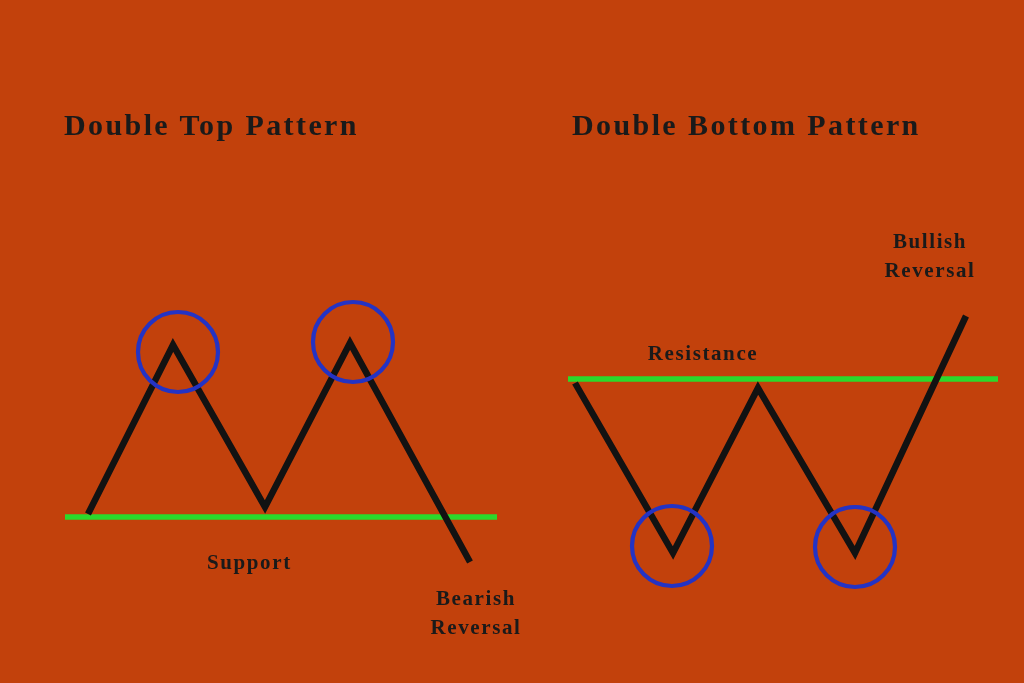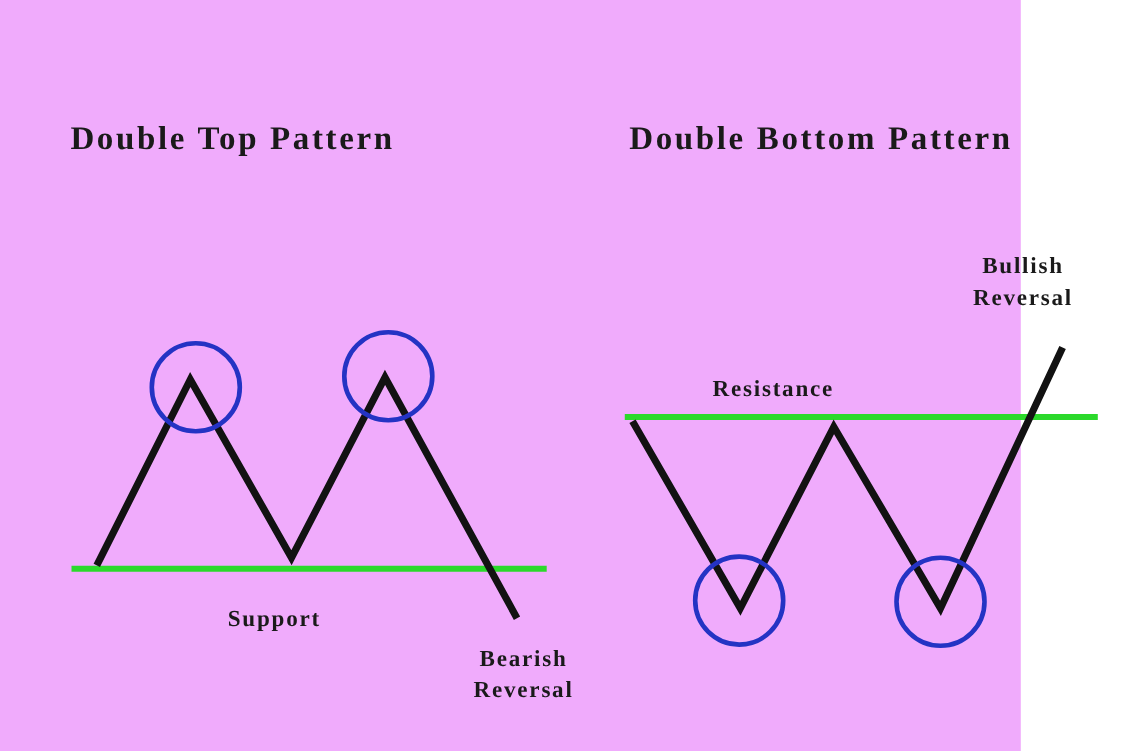--- a/index.html
+++ b/index.html
@@ -10,23 +10,23 @@
   }
   body {
     width: 1024px;
     height: 683px;
     font-family: "Liberation Serif", "DejaVu Serif", serif;
     overflow: hidden;
     position: relative;
   }
   #canvas {
     position: relative;
-    width: 928px;
+    width: 1024px;
     height: 683px;
-    background: #f0abfc;
+    background: #c2410c;
     text-align: right;
   }
   svg.diagram {
     position: absolute;
     top: 0;
     left: 0;
     width: 1024px;
     height: 683px;
   }
   .title-text {

